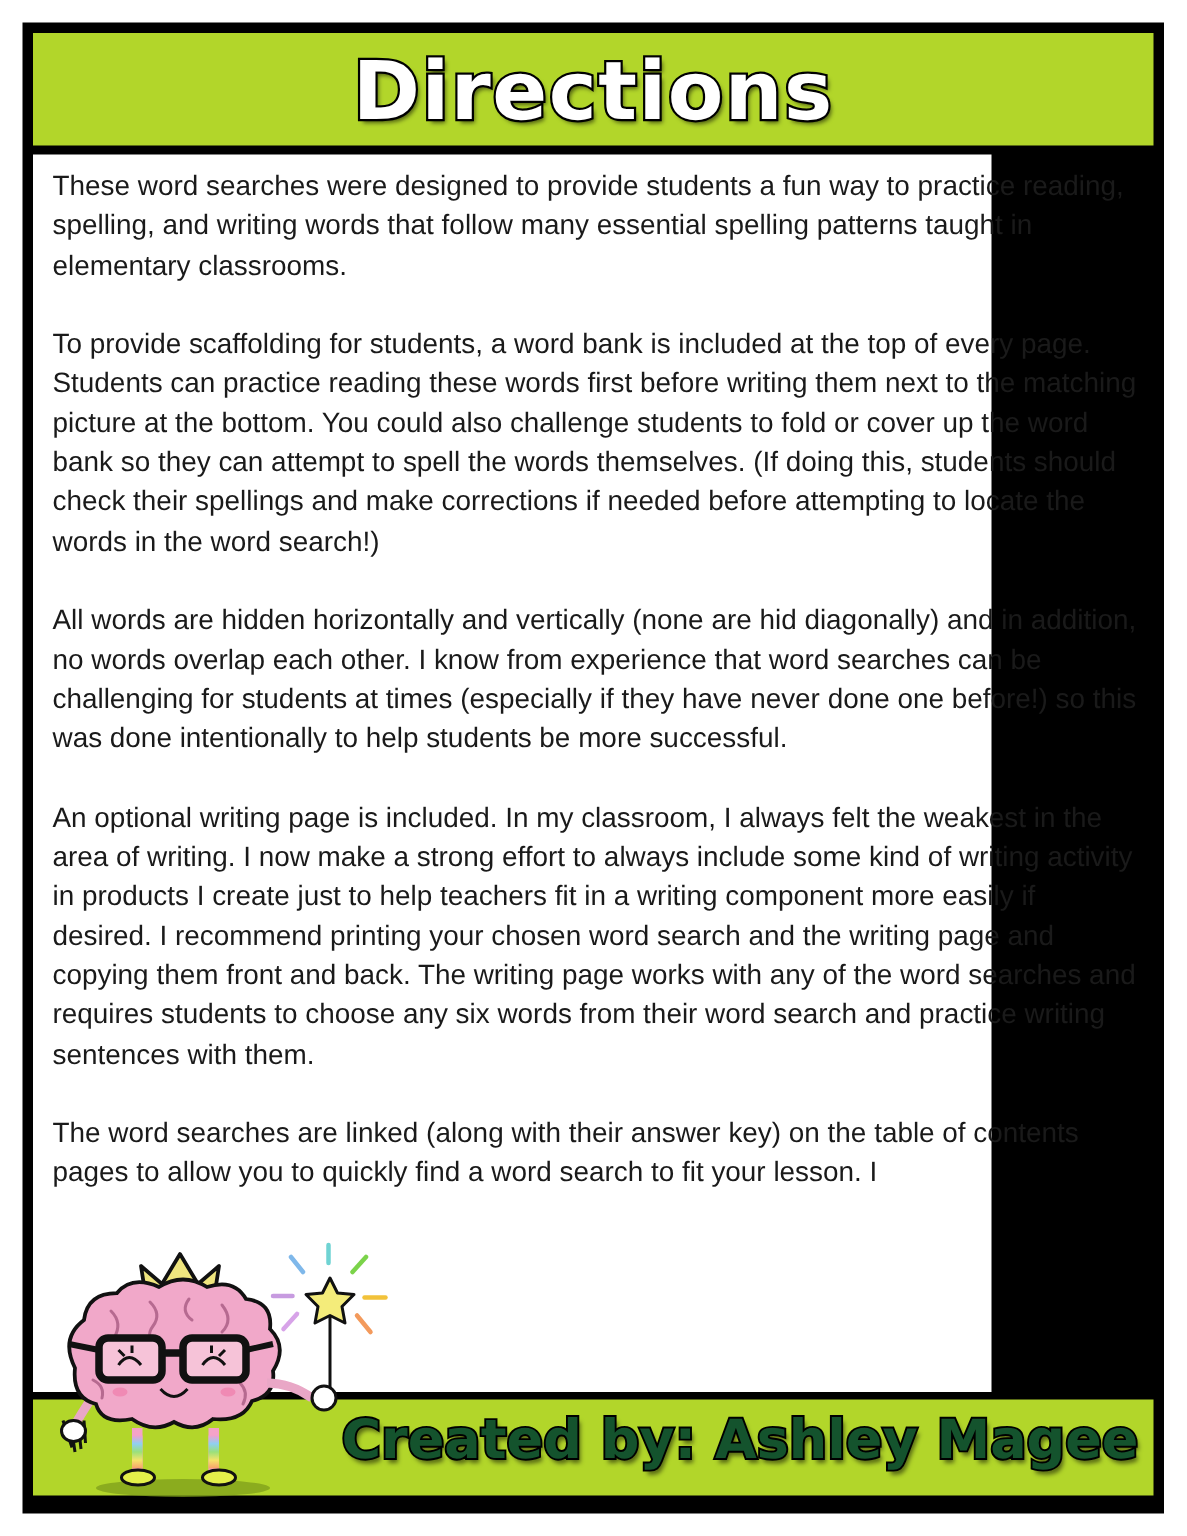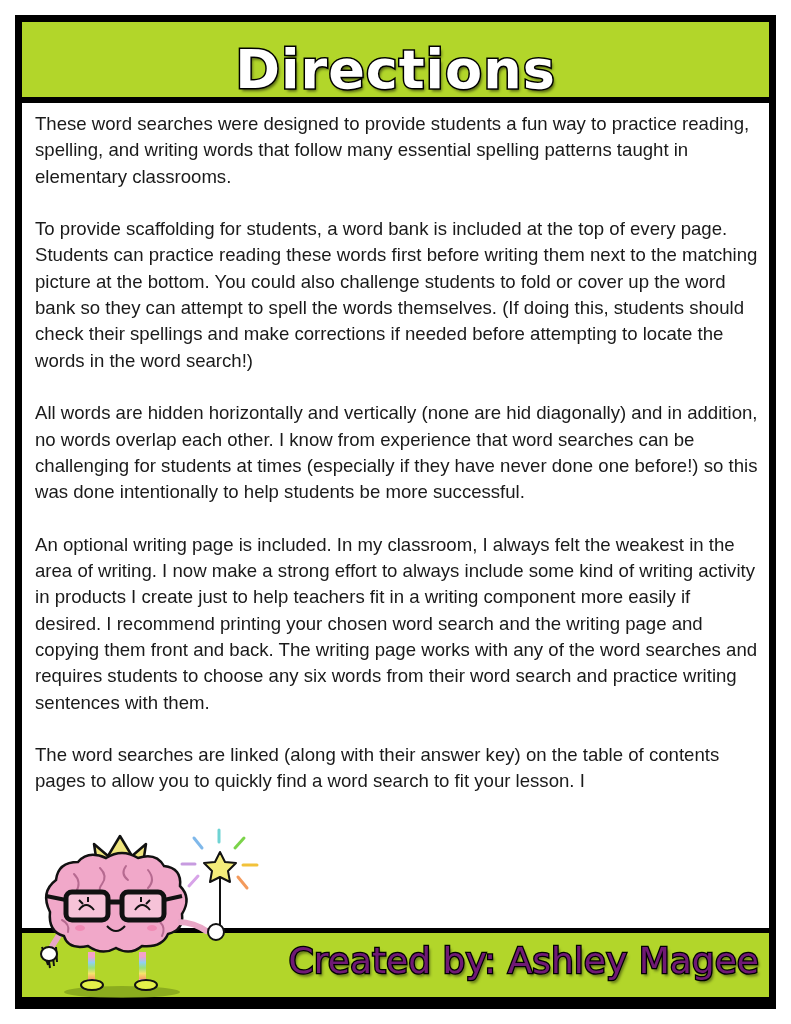--- a/index.html
+++ b/index.html
@@ -24,40 +24,40 @@
       box-sizing: border-box;
     }
     .header {
       position: absolute;
       left: 7px;
       top: 7px;
       width: 747px;
       height: 75px;
       background: #b2d62a;
       display: flex;
-      align-items: flex-end;
+      align-items: center;
       justify-content: center;
     }
     .title {
       font-family: "DejaVu Sans", sans-serif;
       font-weight: bold;
       font-size: 54px;
       letter-spacing: 1px;
       color: #ffffff;
       -webkit-text-stroke: 3px #000000;
       paint-order: stroke fill;
       text-shadow: 2px 3px 3px rgba(0,0,0,0.55);
       line-height: 1;
       margin-top: 2px;
     }
     .body-panel {
       position: absolute;
       left: 7px;
       top: 88px;
-      width: 747px;
+      width: 639px;
       height: 825px;
       background: #ffffff;
     }
     .content {
       position: absolute;
       left: 13px;
       top: 8px;
       width: 725px;
       font-family: "Liberation Sans", sans-serif;
       font-size: 18.6px;
@@ -77,23 +77,23 @@
       top: 918px;
       width: 747px;
       height: 64px;
       background: #b2d62a;
     }
     .credit {
       position: absolute;
       right: 10px;
       top: 6px;
       font-family: "DejaVu Sans", sans-serif;
-      font-weight: normal;
+      font-weight: bold;
       font-size: 36px;
-      color: #701a75;
+      color: #14532d;
       -webkit-text-stroke: 2.5px #000000;
       paint-order: stroke fill;
       text-shadow: 2px 3px 3px rgba(0,0,0,0.5);
       white-space: nowrap;
       line-height: 1.2;
     }
     .mascot {
       position: absolute;
       left: 22px;
       top: 822px;

